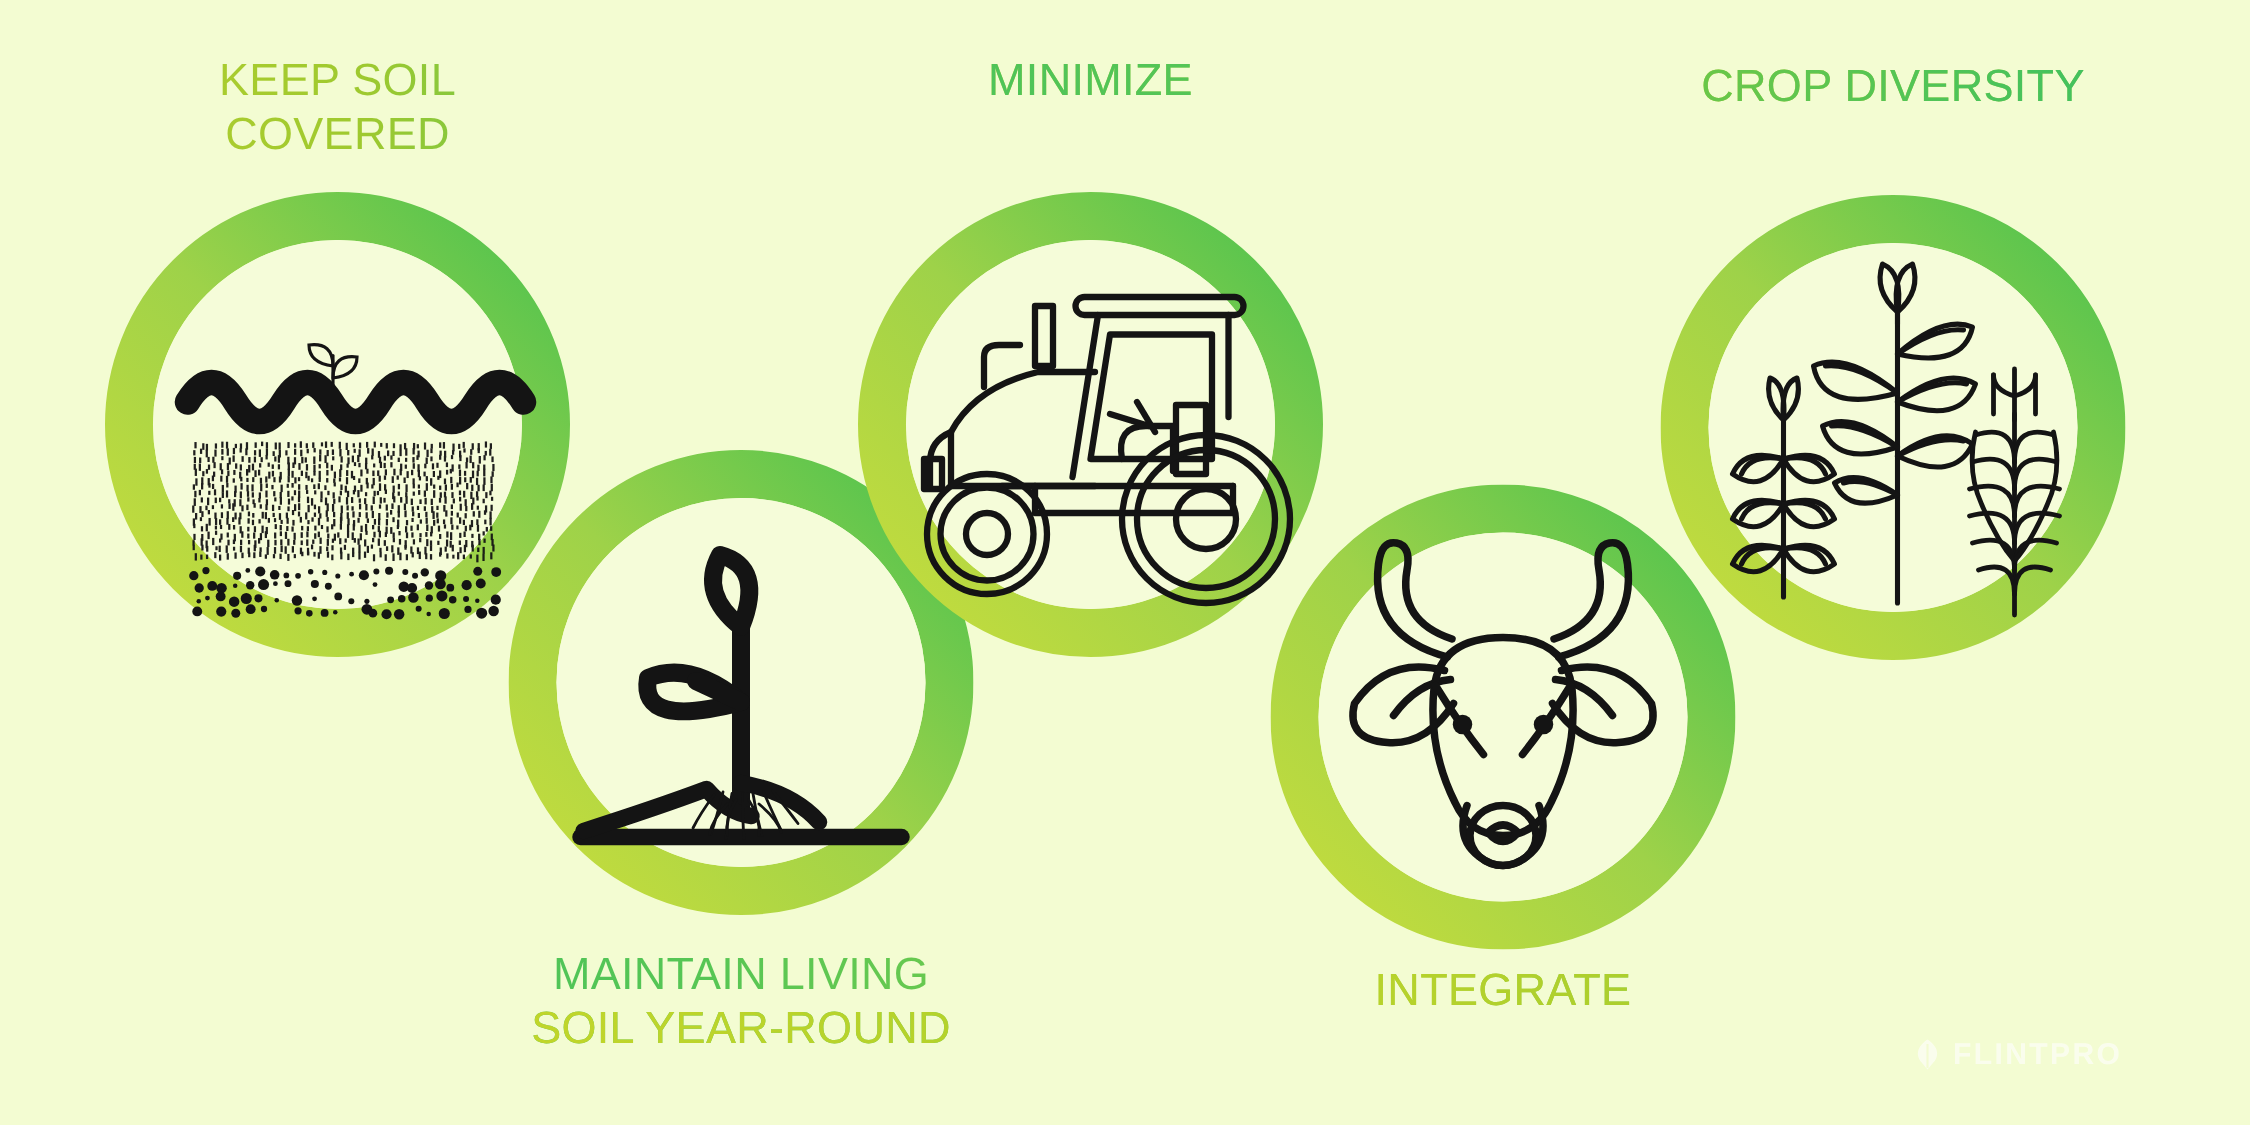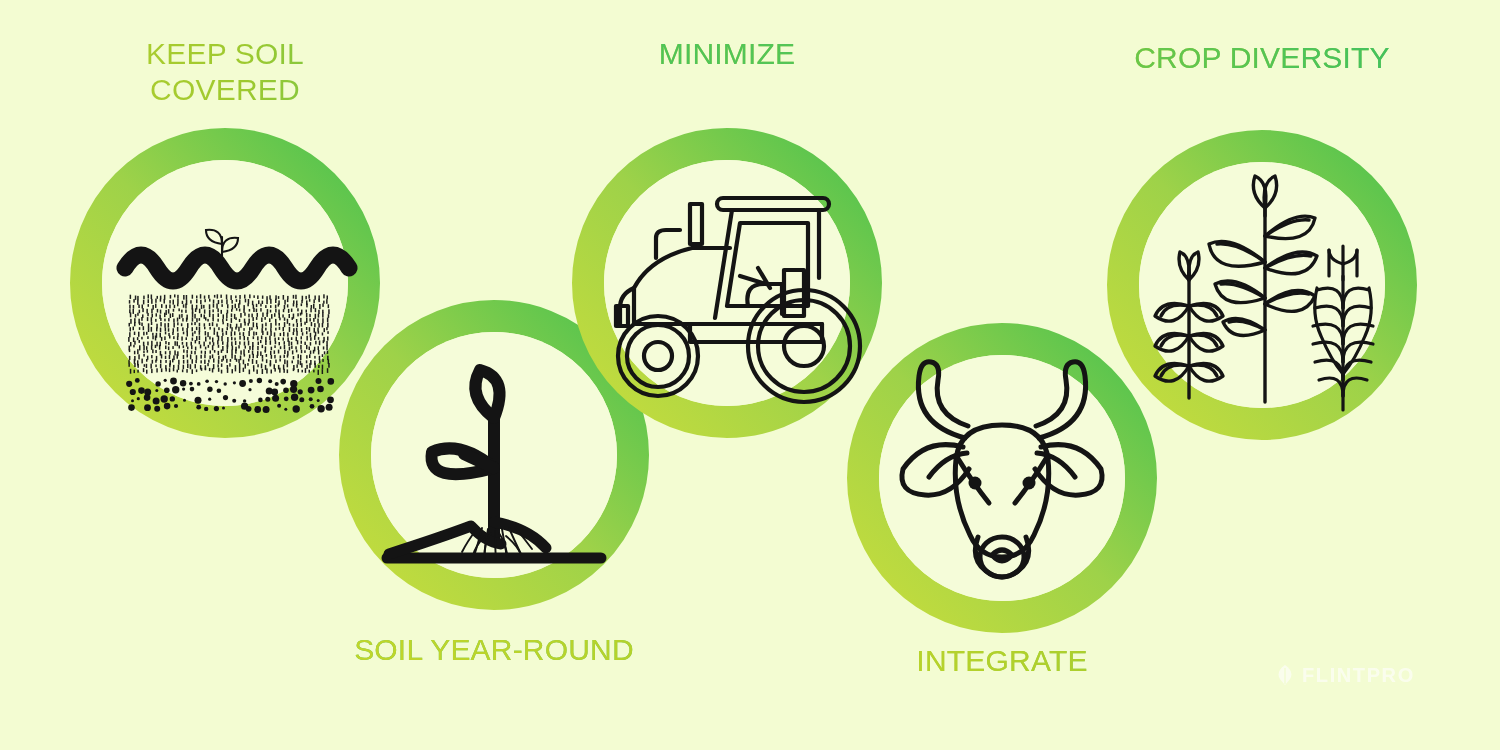--- a/index.html
+++ b/index.html
@@ -41,21 +41,21 @@
   .grad-e{
     background:linear-gradient(90deg,#c3d62a 0%,#b6d12c 50%,#a5cd2e 100%);
     -webkit-background-clip:text;background-clip:text;color:transparent;
   }
   .node{position:absolute;}
   .watermark{
     position:absolute;
     display:flex;gap:8px;
     color:#ffffff;opacity:.62;
     font-size:20px;font-weight:bold;letter-spacing:1.6px;
-    -webkit-user-select:none;user-select:none;
+    -webkit-user-select:none;user-select:none;margin-top:28px;
   }
   .watermark svg{display:block;}
 </style>
 </head>
 <body>
 
 <div id="stage">
 
   <div class="node" style="left:70px;top:128px;width:310px;height:310px;z-index:5;">
     <svg width="310" height="310" viewBox="0 0 310 310">
@@ -993,20 +993,21 @@
         <path d="M170 228 q7 16 12 26"></path>
           <path d="M176 227 q11 14 17 22"></path>
         <path d="M137 230 q-9 12 -14 22"></path>
         <path d="M152 233 q-8 12 -6 24"></path>
           <path d="M160 233 q8 12 7 24"></path>
         <path d="M146 236 q-10 10 -12 20"></path>
           <path d="M167 236 q12 10 15 19"></path>
       </g>
     </svg>
     <div class="label grad-b" style="left:-45px;top:332px;width:400px;">
+      <span class="l1">MAINTAIN LIVING</span>
       <span class="l2 grad-e" style="background:linear-gradient(90deg,#c3d62a 0%,#b2d12c 100%);-webkit-background-clip:text;background-clip:text;color:transparent;">SOIL YEAR-ROUND</span>
     </div>
   </div>
 
   <div class="node" style="left:572px;top:128px;width:310px;height:310px;z-index:6;">
     <svg width="310" height="310" viewBox="0 0 310 310">
       <defs>
         <linearGradient id="g3" x1="0" y1="1" x2="1" y2="0">
           <stop offset="0%" stop-color="#c7dd3c"></stop>
           <stop offset="50%" stop-color="#9ed249"></stop>

